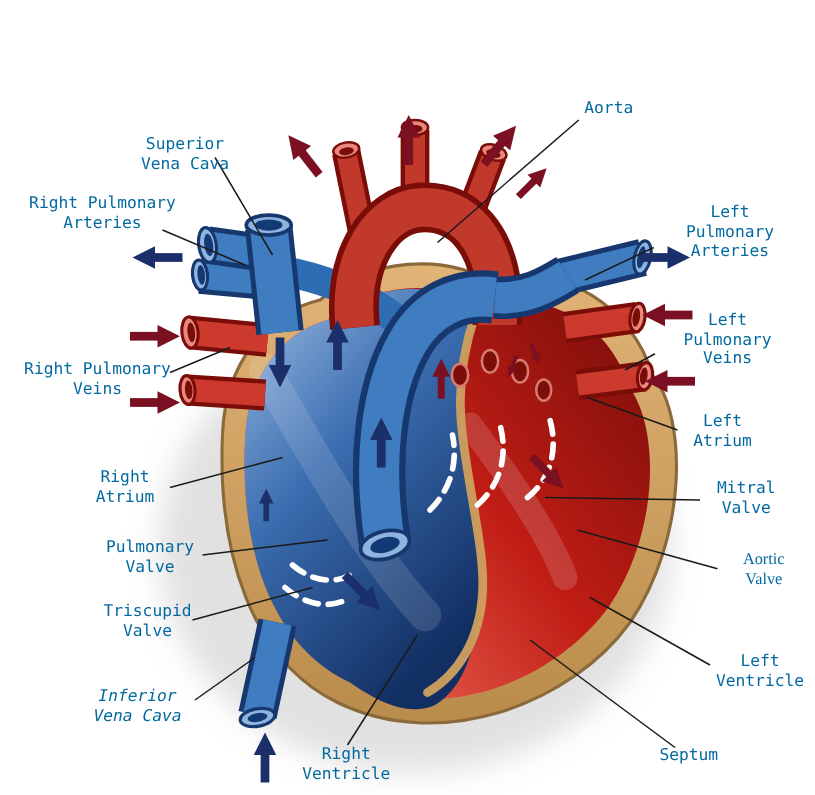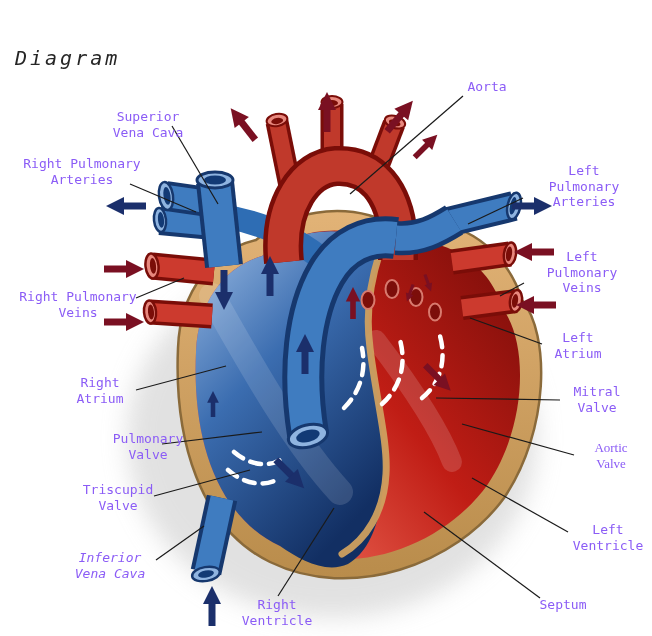--- a/index.html
+++ b/index.html
@@ -15,21 +15,21 @@
     font-family:"Liberation Sans", sans-serif;
     font-variant:small-caps;
     font-weight:600;font-size:44px;letter-spacing:7px;color:#0d0d0d;
   }
   .subtitle{
     position:absolute;left:15px;top:46px;
     font-size:20px;font-style:italic;letter-spacing:3px;color:#262626;
   }
   .label{
     position:absolute;transform:translate(-50%,-50%);
-    text-align:center;font-size:13px;line-height:15.5px;color:#8b5cf6;
+    text-align:center;font-size:13px;line-height:15.5px;color:#0369a1;
     white-space:pre-line;
   }
 </style>
 </head>
 <body>
 
 <div class="stage">
 
   <svg class="illu" width="652" height="636" viewBox="0 0 652 636">
     <defs>
@@ -236,46 +236,45 @@
       <line x1="162" y1="444" x2="262" y2="432"></line>
       <line x1="574" y1="455" x2="462" y2="424"></line>
       <line x1="154" y1="496" x2="250" y2="470"></line>
       <line x1="568" y1="532" x2="472" y2="478"></line>
       <line x1="156" y1="560" x2="204" y2="526"></line>
       <line x1="278" y1="596" x2="334" y2="508"></line>
       <line x1="540" y1="598" x2="424" y2="512"></line>
     </g>
   </svg>
 
-  <div class="subtitle">Diagram</div>
 
   <div class="label" style="left:148px;top:124px;">Superior
 Vena Cava</div>
   <div class="label" style="left:487px;top:87px;">Aorta</div>
   <div class="label" style="left:82px;top:171px;">Right Pulmonary
 Arteries</div>
   <div class="label" style="left:584px;top:186px;">Left Pulmonary
 Arteries</div>
   <div class="label" style="left:582px;top:272px;">Left Pulmonary
 Veins</div>
   <div class="label" style="left:78px;top:304px;">Right Pulmonary
 Veins</div>
   <div class="label" style="left:578px;top:345px;">Left
 Atrium</div>
   <div class="label" style="left:100px;top:390px;">Right
 Atrium</div>
   <div class="label" style="left:597px;top:399px;">Mitral
 Valve</div>
-  <div class="label" style="left:120px;top:446px;margin-left:28px;">Pulmonary
+  <div class="label" style="left:120px;top:446px;">Pulmonary
 Valve</div>
   <div class="label" style="left:611px;top:455px;font-family:Liberation Serif, serif;">Aortic
 Valve</div>
   <div class="label" style="left:118px;top:497px;">Triscupid
 Valve</div>
   <div class="label" style="left:608px;top:537px;">Left
 Ventricle</div>
   <div class="label" style="left:110px;top:565px;font-style:italic;">Inferior
 Vena Cava</div>
   <div class="label" style="left:277px;top:612px;">Right
 Ventricle</div>
-  <div class="label" style="left:551px;top:605px;margin-left:12px;">Septum</div>
+  <div class="label" style="left:551px;top:605px;">Septum</div>
 
 </div>
 
 </body></html>

